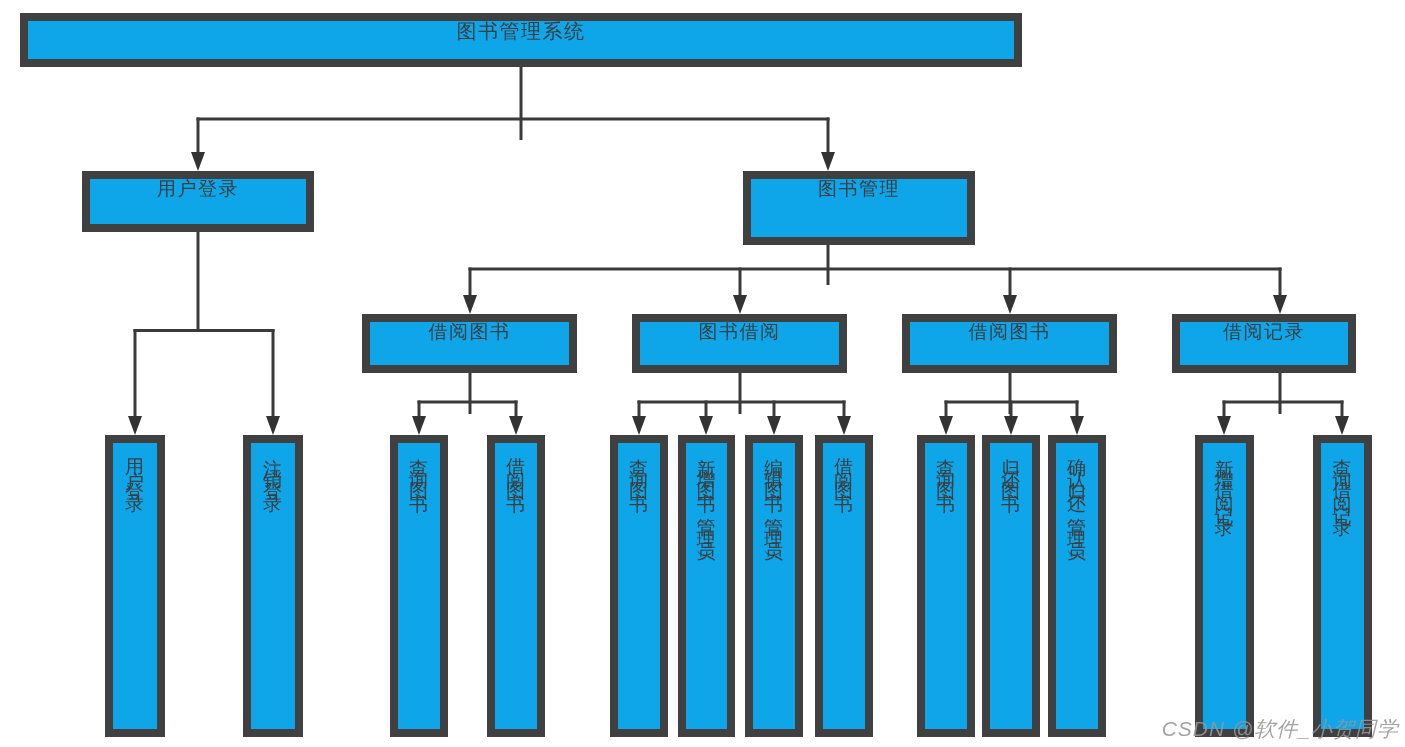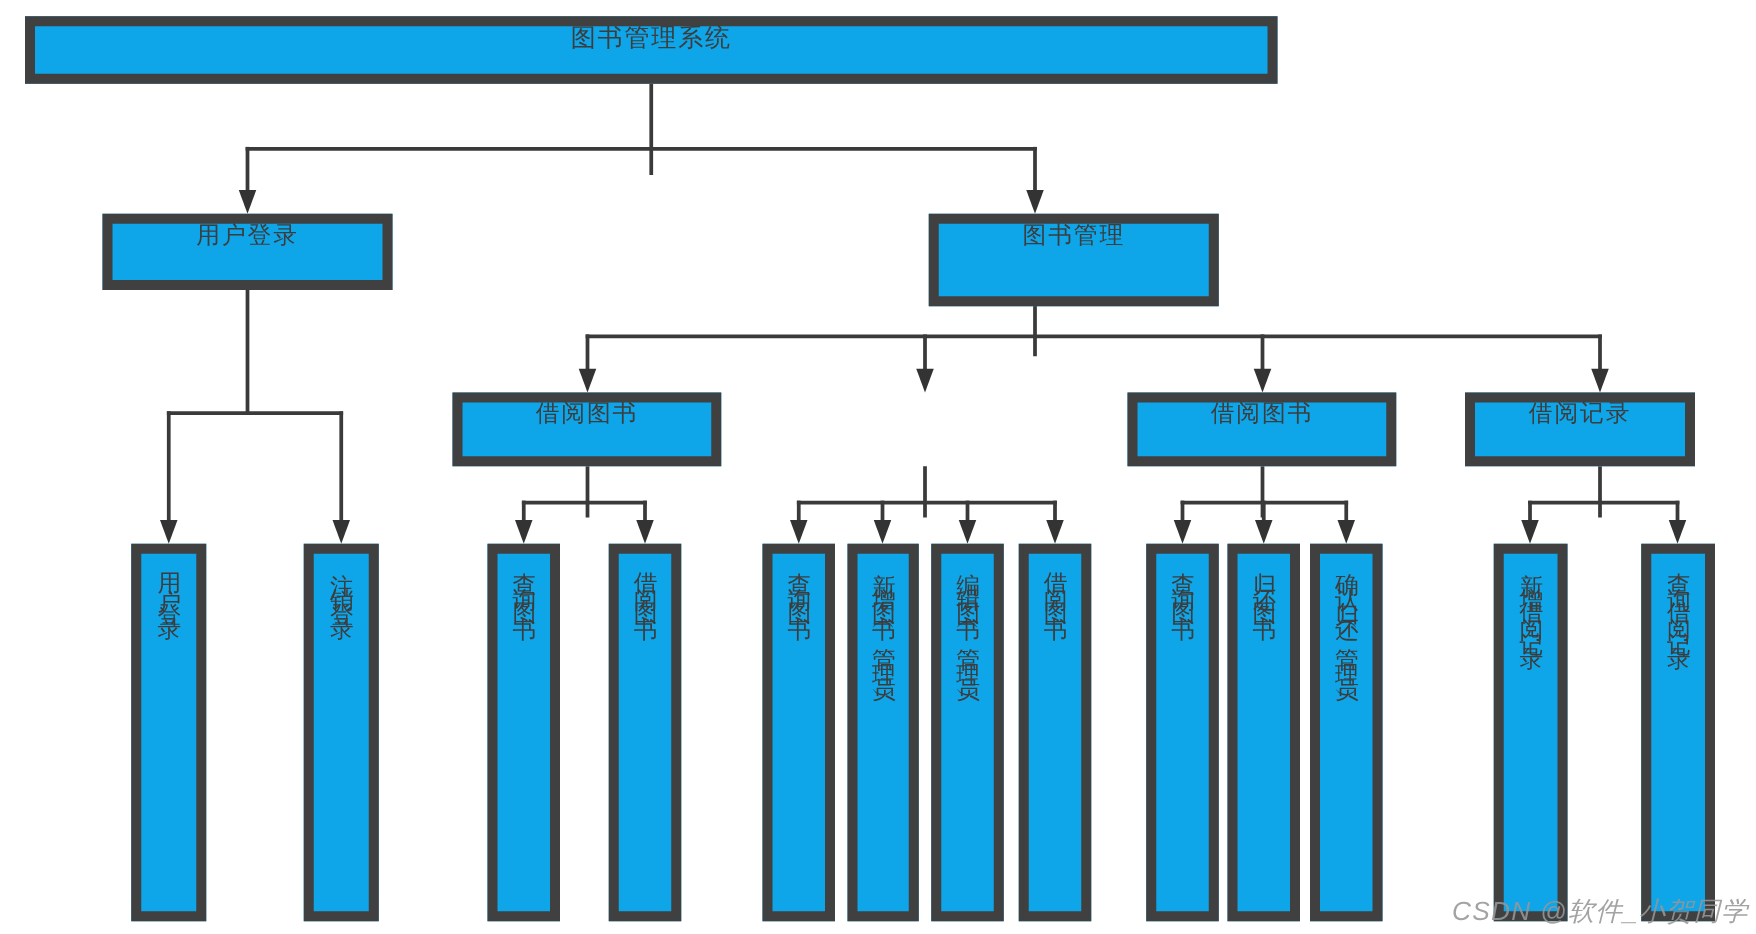--- a/index.html
+++ b/index.html
@@ -141,20 +141,23 @@
   <div class="box hbox" style="left:82px;top:171px;width:232px;height:61px">
     <span>用户登录</span>
   </div>
   <div class="box hbox" style="left:743px;top:171px;width:232px;height:74px">
     <span>图书管理</span>
   </div>
 
   <div class="box hbox" style="left:362px;top:314px;width:215px;height:59px">
     <span>借阅图书</span>
   </div>
+  <div class="box hbox" style="left:632px;top:314px;width:215px;height:59px">
+    <span>图书借阅</span>
+  </div>
   <div class="box hbox" style="left:902px;top:314px;width:215px;height:59px">
     <span>借阅图书</span>
   </div>
   <div class="box hbox" style="left:1172px;top:314px;width:184px;height:59px">
     <span>借阅记录</span>
   </div>
 
   <div class="box vbox" style="left:105px;top:435px;width:60px;height:302px">
     <span>用户登录</span>
   </div>

